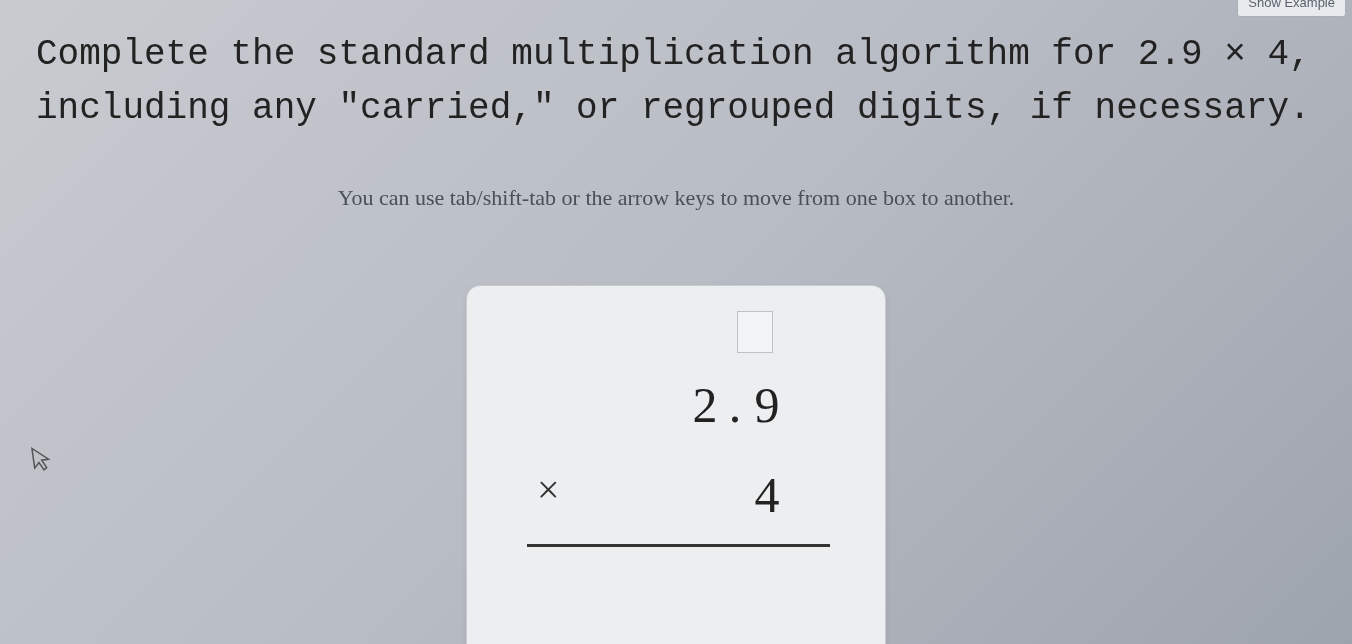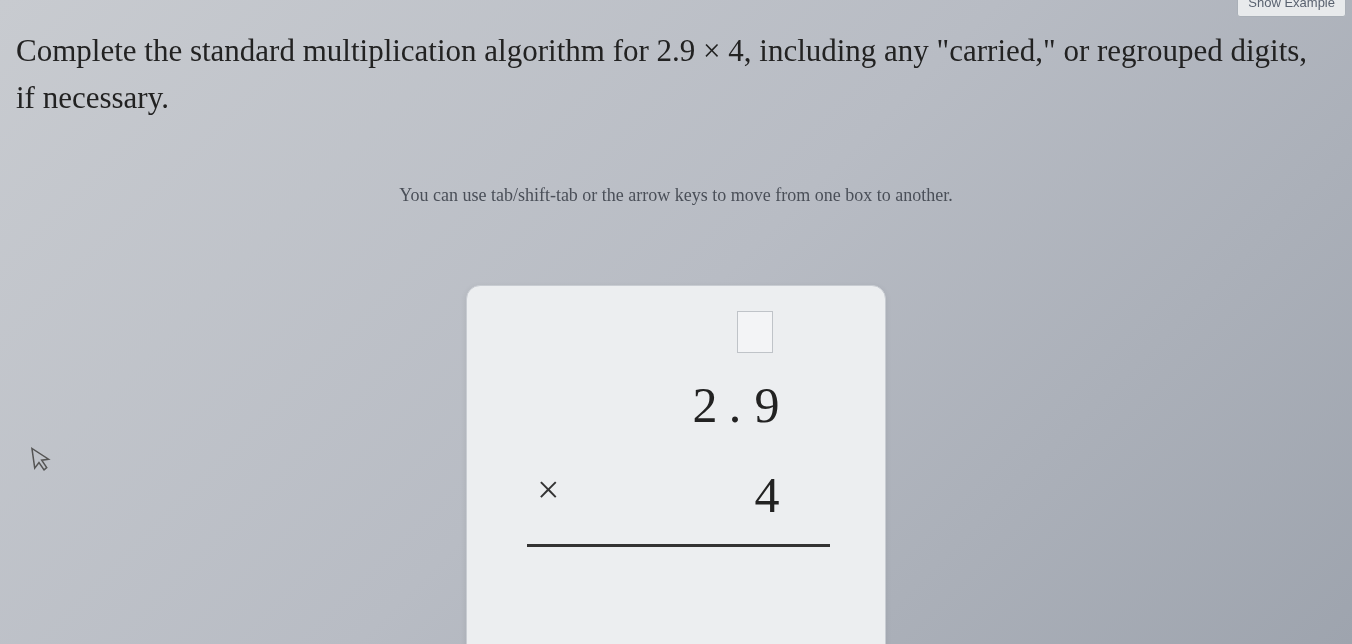--- a/index.html
+++ b/index.html
@@ -17,34 +17,35 @@
     border: 1px solid #aab0b8;
     border-radius: 3px;
     padding: 6px 10px;
     font-family: Arial, sans-serif;
     font-size: 13px;
     color: #5a6270;
   }
   .question {
     position: absolute;
     top: 28px;
-    left: 16px;
+    left: 36px;
     right: 40px;
-    font-size: 31px;
+    font-size: 36px;
     color: #222;
     line-height: 1.5;
+    font-family: Liberation Mono, monospace;
   }
   .question .math { font-style: normal; }
   .hint {
     position: absolute;
     top: 185px;
     left: 0;
     right: 0;
     text-align: center;
-    font-size: 18px;
+    font-size: 22px;
     color: #4a4f58;
   }
   .work-card {
     position: absolute;
     top: 285px;
     left: 50%;
     transform: translateX(-50%);
     width: 420px;
     height: 380px;
     background: #eceef0;

